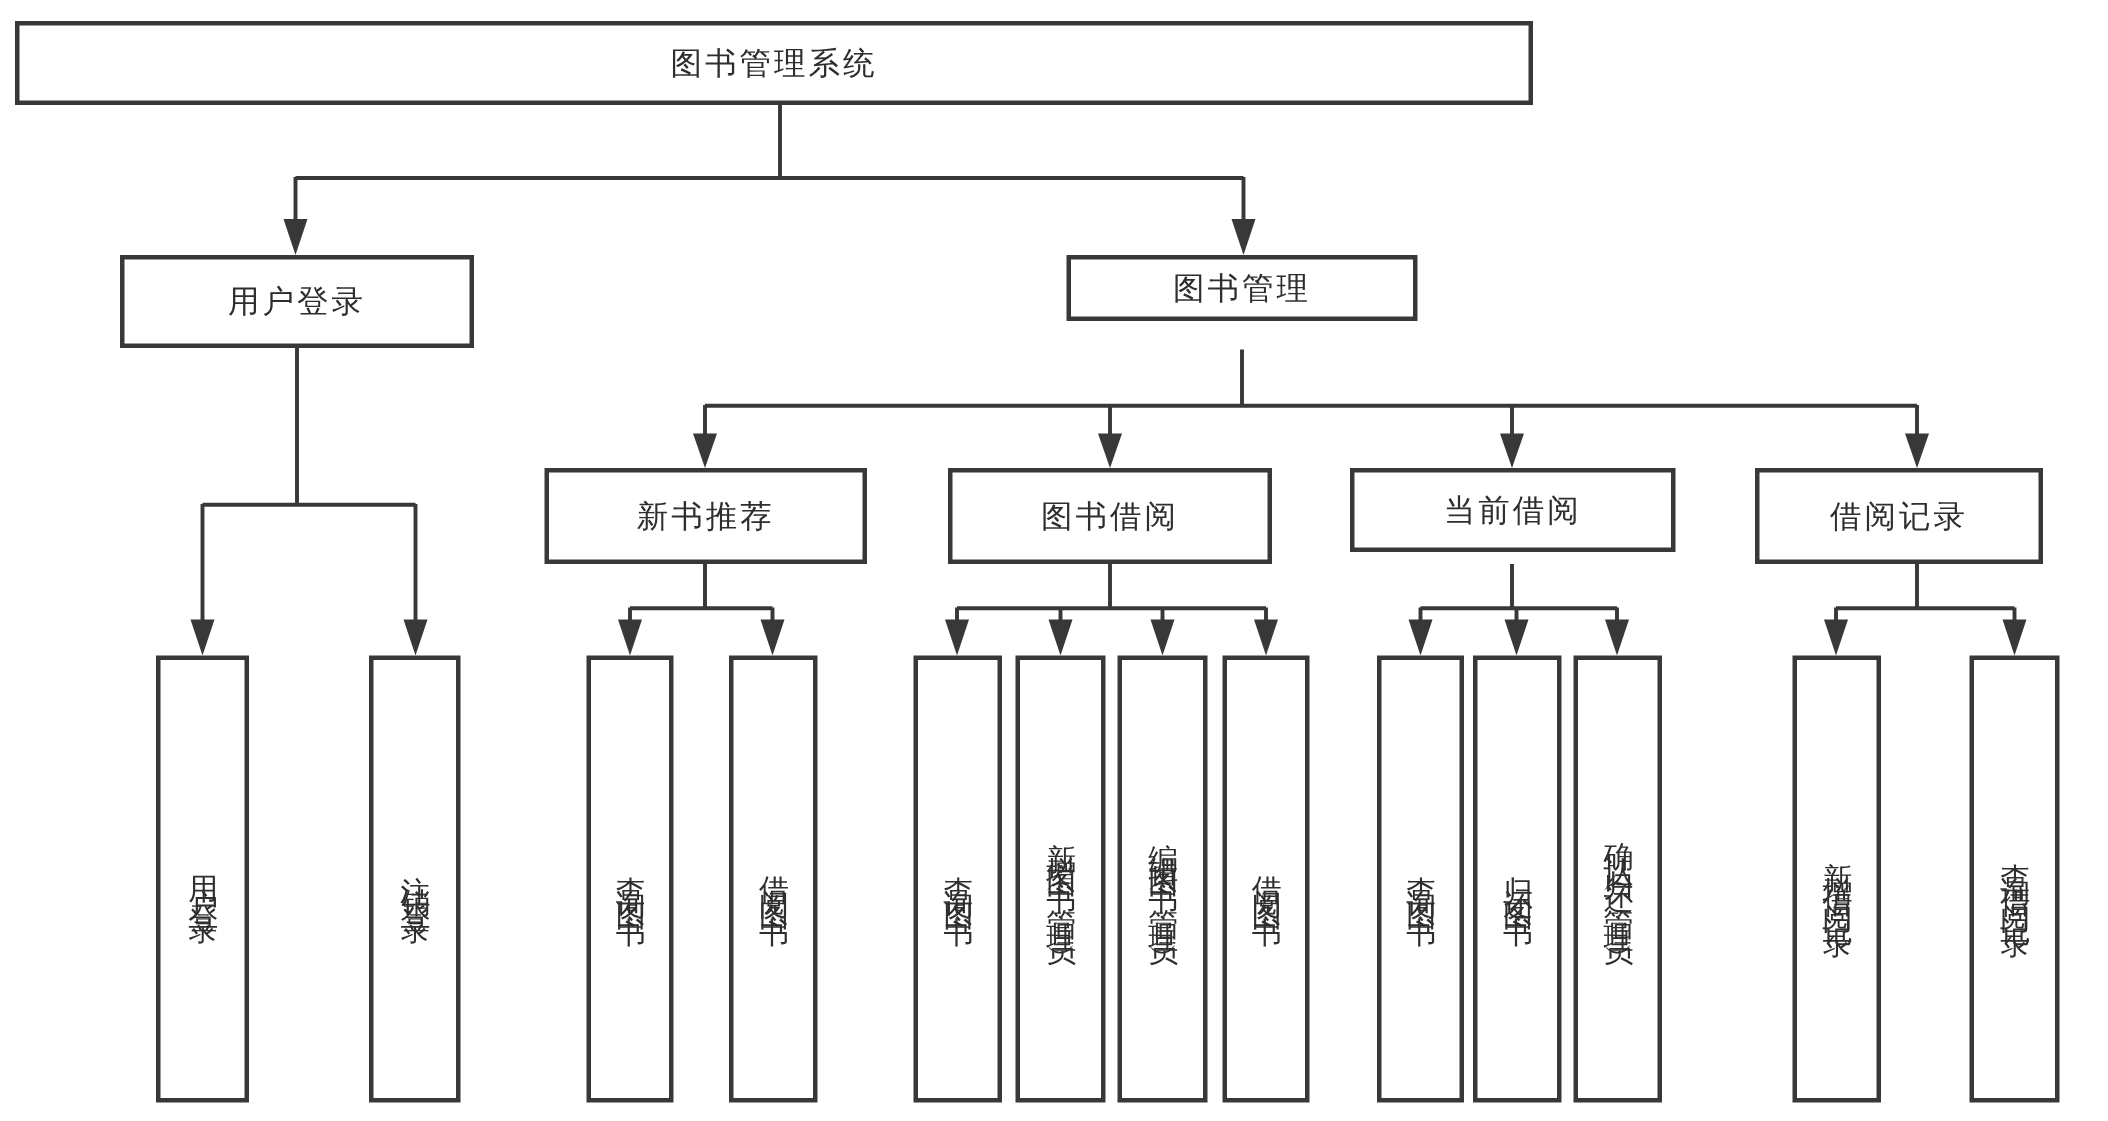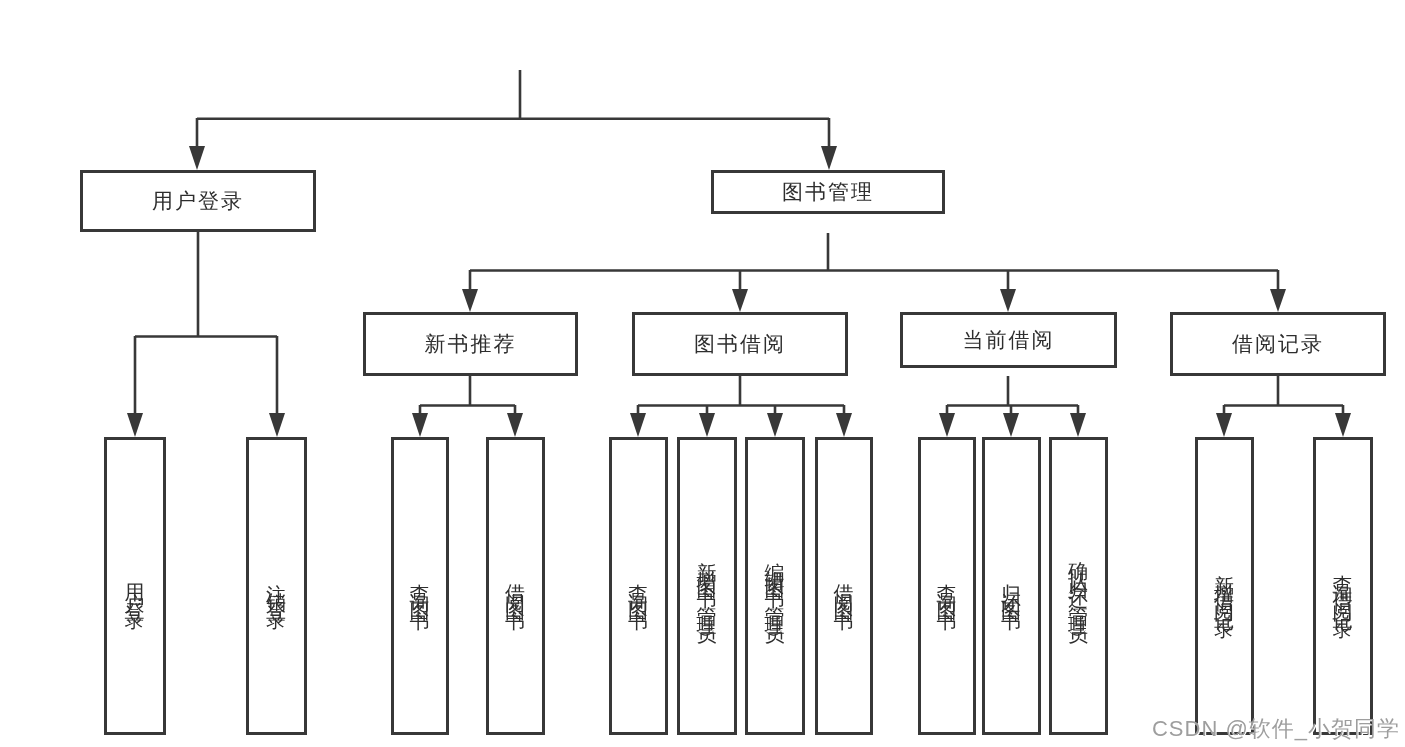--- a/index.html
+++ b/index.html
@@ -20,21 +20,21 @@
   .leaf{top:437px;height:298px;}
   .vlabel{writing-mode:vertical-lr;text-orientation:mixed;font-size:20px;letter-spacing:9px;
           color:var(--text);line-height:1;}
   
   .n-root{left:10px;top:14px;width:1012px;height:56px;}
   .n-userlogin{left:80px;top:170px;width:236px;height:62px;}
   .n-bookmgmt{left:711px;top:170px;width:234px;height:44px;}
   .n-newrec{left:363px;top:312px;width:215px;height:64px;}
   .n-borrow{left:632px;top:312px;width:216px;height:64px;}
   .n-current{left:900px;top:312px;width:217px;height:56px;}
-  .n-records{left:1170px;top:312px;width:216px;height:64px;}
+  .n-records{left:1170px;top:312px;width:192px;height:64px;}
   .l1{left:104px;width:62px;}
   .l2{left:246px;width:61px;}
   .l3{left:391px;width:58px;}
   .l4{left:486px;width:59px;}
   .l5{left:609px;width:59px;}
   .l6{left:677px;width:60px;}
   .l7{left:745px;width:60px;}
   .l8{left:815px;width:58px;}
   .l9{left:918px;width:58px;}
   .l10{left:982px;width:59px;}
@@ -85,20 +85,23 @@
       <polygon points="1003,413 1019,413 1011,437"></polygon>
       <polygon points="1070,413 1086,413 1078,437"></polygon>
     </g>
     <g>
       <path d="M1278 376 V405 M1224 405.5 H1343 M1224 405 V415 M1343 405 V415"></path>
       <polygon points="1216,413 1232,413 1224,437"></polygon>
       <polygon points="1335,413 1351,413 1343,437"></polygon>
     </g>
   </svg>
 
+  <div class="box n-root">
+    <span class="hlabel">图书管理系统</span>
+  </div>
 
   <div class="box n-userlogin">
     <span class="hlabel">用户登录</span>
   </div>
   <div class="box n-bookmgmt">
     <span class="hlabel">图书管理</span>
   </div>
 
   <div class="box n-borrow">
     <span class="hlabel">图书借阅</span>
@@ -146,15 +149,14 @@
   <div class="box leaf l11">
     <span class="vlabel">确认归还（管理员）</span>
   </div>
   <div class="box leaf l12">
     <span class="vlabel">新增借阅记录</span>
   </div>
   <div class="box leaf l13">
     <span class="vlabel">查询借阅记录</span>
   </div>
 
-  <div class="watermark">CSDN @软件_小贺同学</div>
 
 </div>
 
 </body></html>

